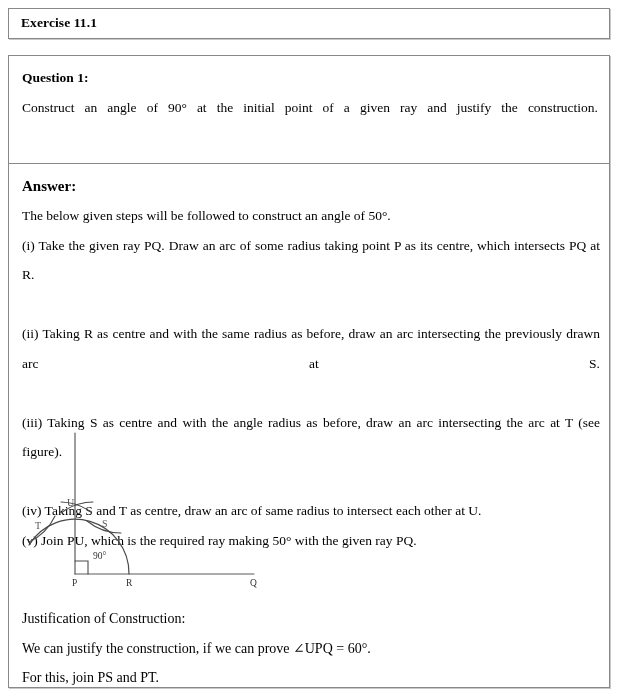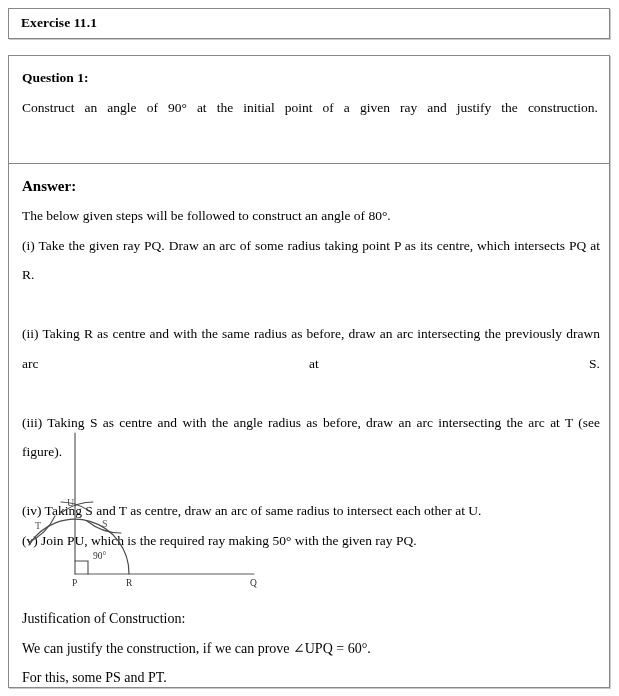--- a/index.html
+++ b/index.html
@@ -161,21 +161,21 @@
 
       <div class="question-block">
         <div class="q-label">Question 1:</div>
         <div class="q-text">Construct an angle of 90° at the initial point of a given ray and justify the construction.</div>
       </div>
 
       <div class="divider"></div>
 
       <div class="answer-block">
         <div class="a-label">Answer:</div>
-        <div class="a-line">The below given steps will be followed to construct an angle of 80°.</div>
+        <div class="a-line">The below given steps will be followed to construct an angle of 50°.</div>
         <div class="a-line justify">(i) Take the given ray PQ. Draw an arc of some radius taking point P as its centre, which intersects PQ at R.</div>
         <div class="a-line justify">(ii) Taking R as centre and with the same radius as before, draw an arc intersecting the previously drawn arc at S.</div>
         <div class="a-line justify">(iii) Taking S as centre and with the angle radius as before, draw an arc intersecting the arc at T (see figure).</div>
         <div class="a-line">(iv) Taking S and T as centre, draw an arc of same radius to intersect each other at U.</div>
         <div class="a-line">(v) Join PU, which is the required ray making 50° with the given ray PQ.</div>
       </div>
 
       <div class="figure-wrap">
         <svg width="300" height="165" viewBox="0 0 300 165">
           <g fill="none" stroke="#4a4a4a" stroke-width="1.1" stroke-linecap="round">
@@ -204,19 +204,19 @@
           <text x="63" y="158" font-size="9.5" fill="#333333">P</text>
           <text x="117" y="158" font-size="9.5" fill="#333333">R</text>
           <text x="241" y="158" font-size="9.5" fill="#333333">Q</text>
           <text x="84" y="131" font-size="9.5" fill="#333333">90°</text>
         </svg>
       </div>
 
       <div class="closing-block">
         <div class="c-line">Justification of Construction:</div>
         <div class="c-line">We can justify the construction, if we can prove ∠UPQ = 60°.</div>
-        <div class="c-line">For this, some PS and PT.</div>
+        <div class="c-line">For this, join PS and PT.</div>
       </div>
 
     </div>
   </div>
 
 </div>
 
 </body></html>

